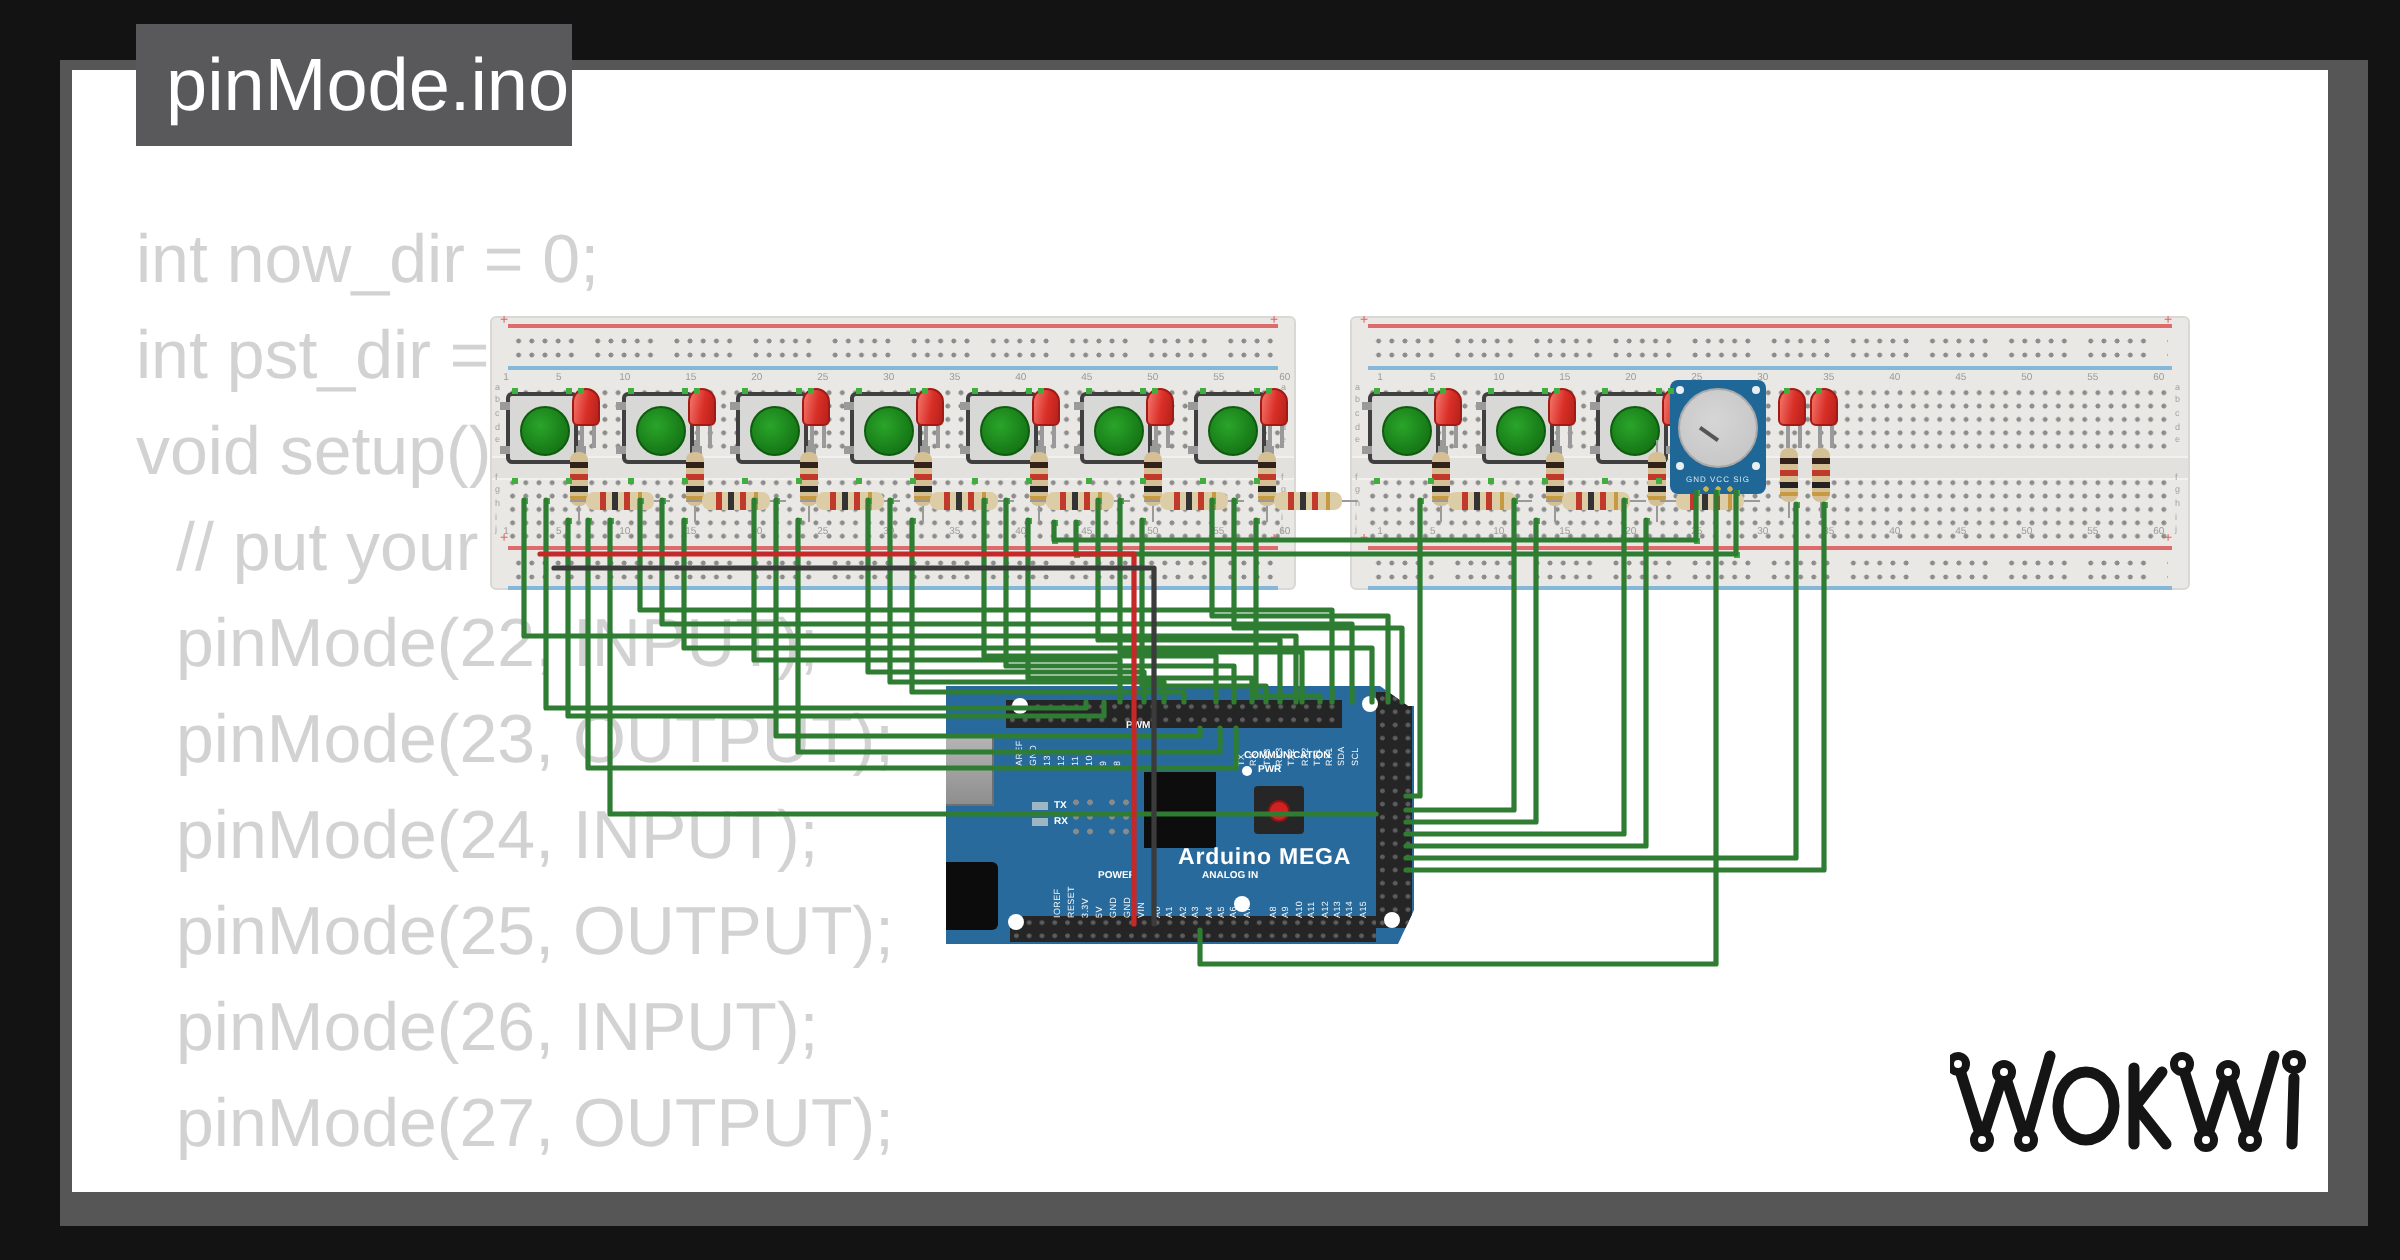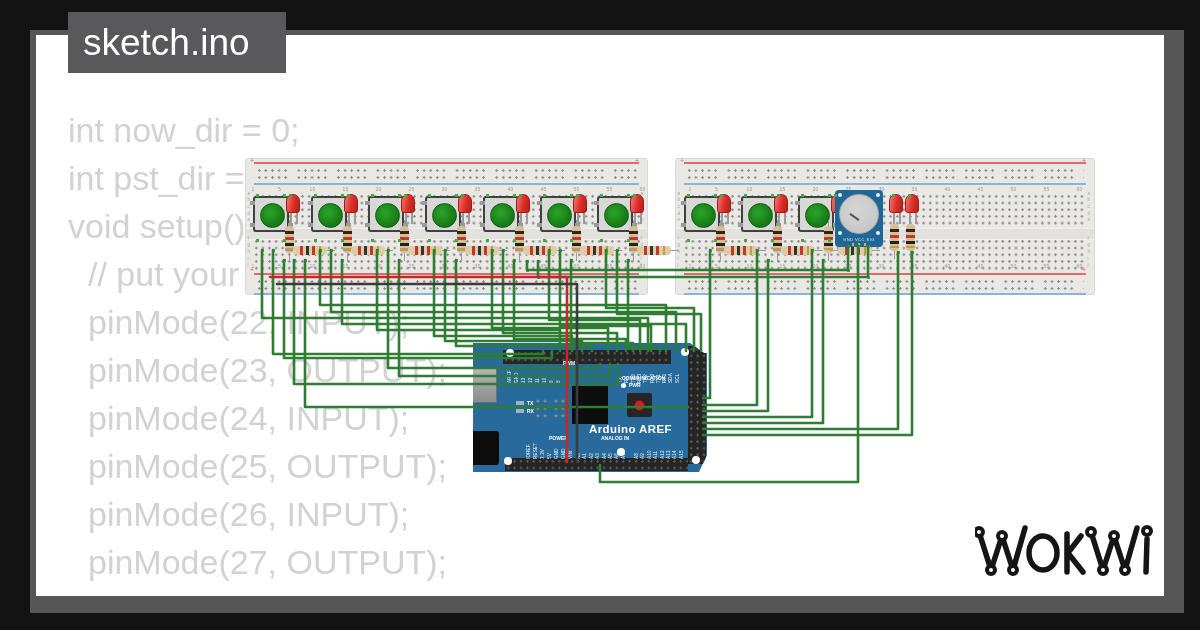--- a/index.html
+++ b/index.html
@@ -553,21 +553,21 @@
           <div class="rstbtn"></div>
         </div>
       <div class="txrx" style="left:43px;top:58px"></div>
       <div class="txrx" style="left:43px;top:66px"></div>
       <span class="alabel" style="left:54px;top:57px;font-size:5px">TX</span>
       <span class="alabel" style="left:54px;top:65px;font-size:5px">RX</span>
       <span class="alabel" style="left:90px;top:17px;font-size:5px">PWM</span>
       <span class="alabel" style="left:149px;top:32px;font-size:5px">COMMUNICATION</span>
       <div class="mhole" style="left:148px;top:40px;width:5px;height:5px"></div>
       <span class="alabel" style="left:156px;top:39px;font-size:5px">PWR</span>
-      <span class="alabel" style="left:116px;top:80px;font-size:11.5px;letter-spacing:.4px">Arduino AREF</span>
+      <span class="alabel" style="left:116px;top:80px;font-size:11.5px;letter-spacing:.4px">Arduino MEGA</span>
       <span class="alabel" style="left:76px;top:92px;font-size:5px">POWER</span>
       <span class="alabel" style="left:128px;top:92px;font-size:5px">ANALOG IN</span>
       <div id="pinlabels">
           <span class="vlabel" style="left: 34px; top: 22px;">AREF</span>
           <span class="vlabel" style="left: 41px; top: 22px;">GND</span>
           <span class="vlabel" style="left: 48px; top: 22px;">13</span>
           <span class="vlabel" style="left: 55px; top: 22px;">12</span>
           <span class="vlabel" style="left: 62px; top: 22px;">11</span>
           <span class="vlabel" style="left: 69px; top: 22px;">10</span>
           <span class="vlabel" style="left: 76px; top: 22px;">9</span>
@@ -663,14 +663,14 @@
           <circle cx="128" cy="48" r="4"></circle>
         <circle cx="139" cy="14" r="4"></circle>
           <circle cx="150" cy="48" r="4"></circle>
         <circle cx="172" cy="9" r="4"></circle>
       </g>
     </svg>
   </div>
 </div>
 
 <div class="titlebox">
-  <span>sketch.ino</span>
+  <span>pinMode.ino</span>
 </div>
 
 </body></html>

